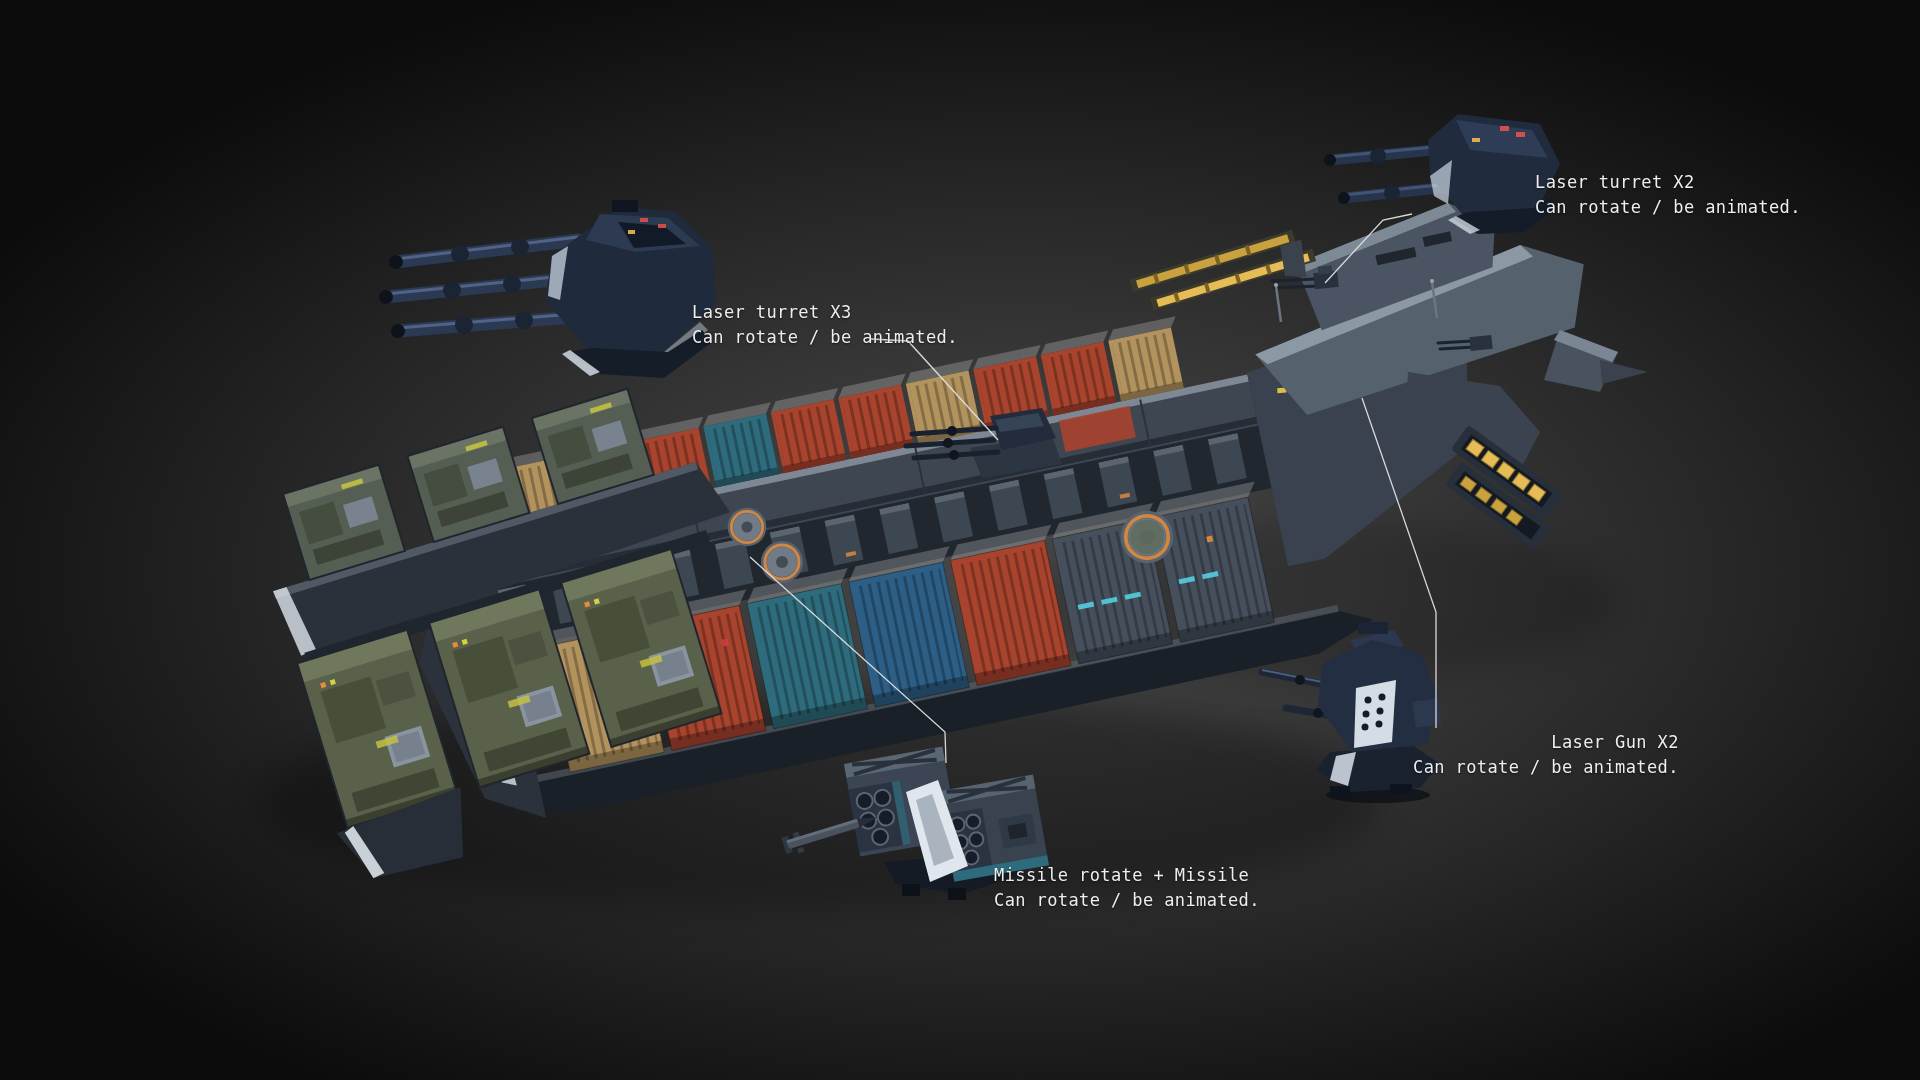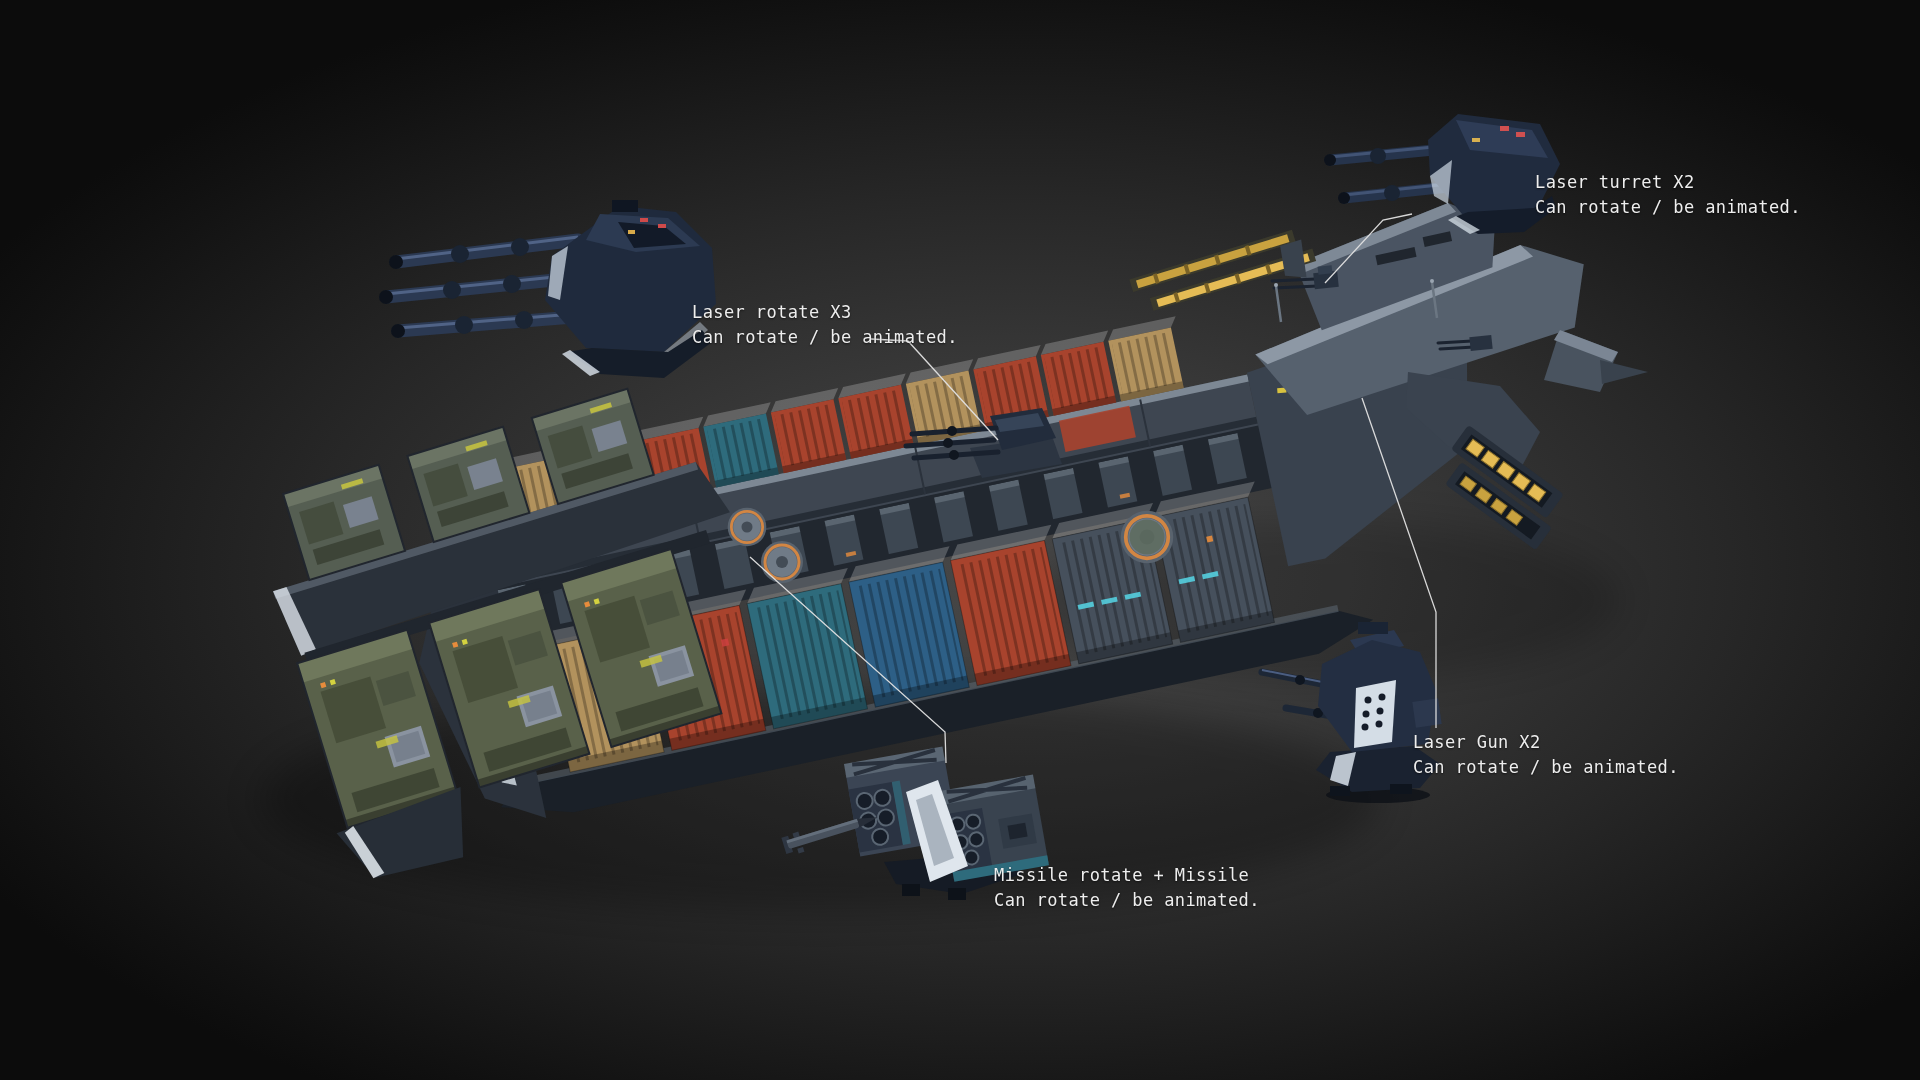--- a/index.html
+++ b/index.html
@@ -354,24 +354,24 @@
         <polyline points="750,557 945,732 946,763"></polyline>
       </g>
 </svg>
 
 <div id="callout-layer">
       <div class="callout" style="left: 1535px; top: 170px;">
     <span class="t">Laser turret X2</span>
     <span class="t">Can rotate / be animated.</span>
   </div>
       <div class="callout" style="left: 692px; top: 300px;">
-    <span class="t">Laser rotate X3</span>
+    <span class="t">Laser turret X3</span>
     <span class="t">Can rotate / be animated.</span>
   </div>
-      <div class="callout" style="left: 1413px; top: 730px;">
+      <div class="callout" style="left: 1413px; top: 730px; text-align: right;">
     <span class="t">Laser Gun X2</span>
     <span class="t">Can rotate / be animated.</span>
   </div>
       <div class="callout" style="left: 994px; top: 863px;">
     <span class="t">Missile rotate + Missile</span>
     <span class="t">Can rotate / be animated.</span>
   </div>
     </div>
 
 </div>

